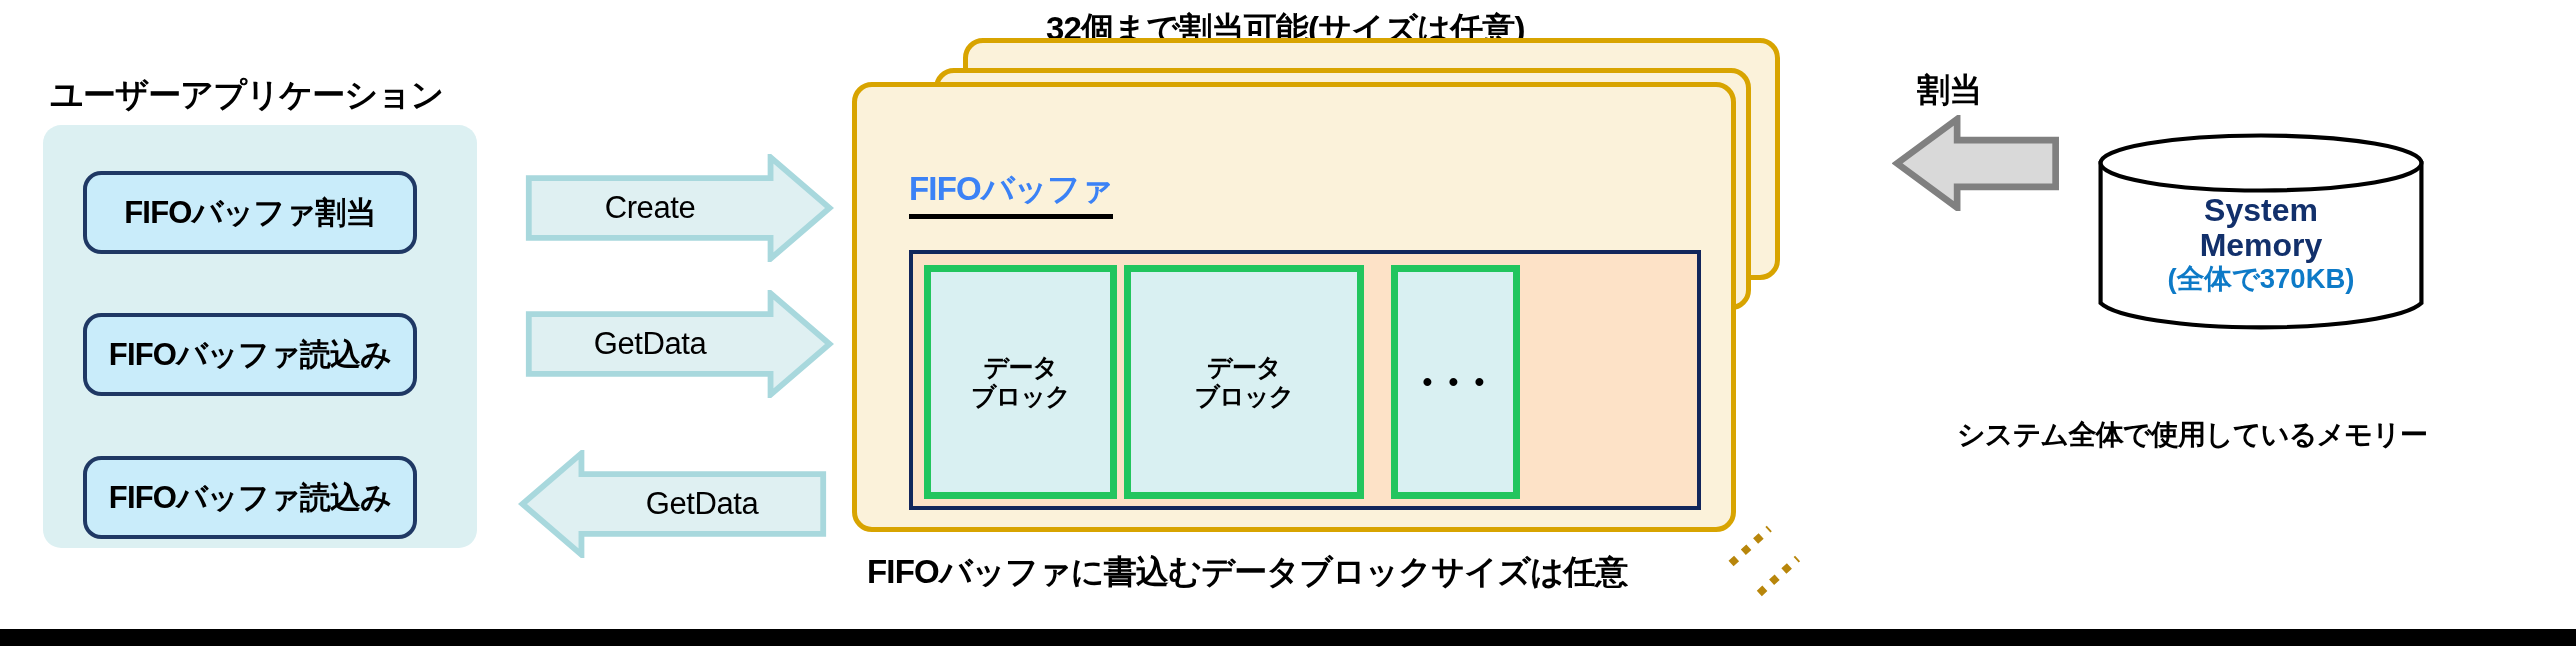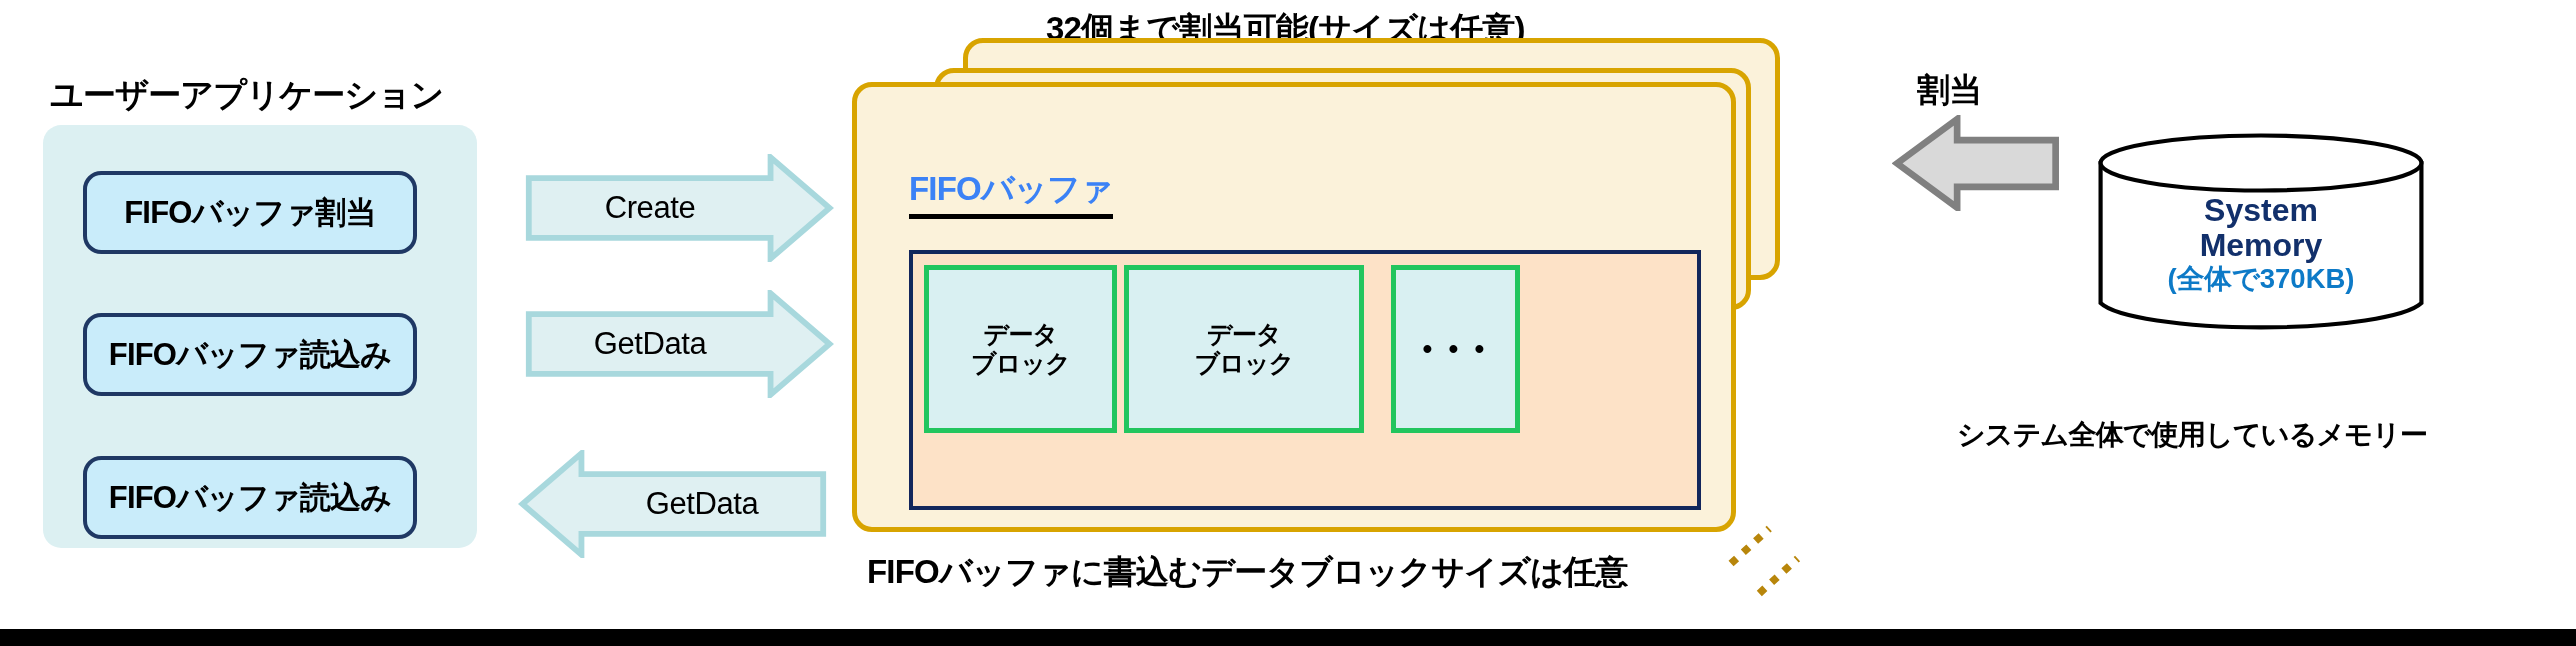--- a/index.html
+++ b/index.html
@@ -92,23 +92,23 @@
     padding-bottom: 1.7px;
   }
 
   #fifo-inner {
     left: 909px; top: 250px; width: 792px; height: 260px;
     background: #fde2c7;
     border: 4.2px solid #12265c;
     box-sizing: border-box;
   }
   .dblock {
-    top: 265px; height: 168px;
+    top: 265px; height: 234px;
     background: #d9f0f2;
-    border: 5px solid #22c55e;
+    border: 7px solid #22c55e;
     box-sizing: border-box;
     display: flex; flex-direction: column;
     align-items: center; justify-content: center;
     font-size: 25px; font-weight: bold; color: #000;
     letter-spacing: -0.8px; line-height: 1.18;
   }
   #dblock-1 { left: 924px; width: 193px; }
   #dblock-2 { left: 1124px; width: 240px; }
   #dblock-3 { left: 1391px; width: 129px; }
   .dots {

